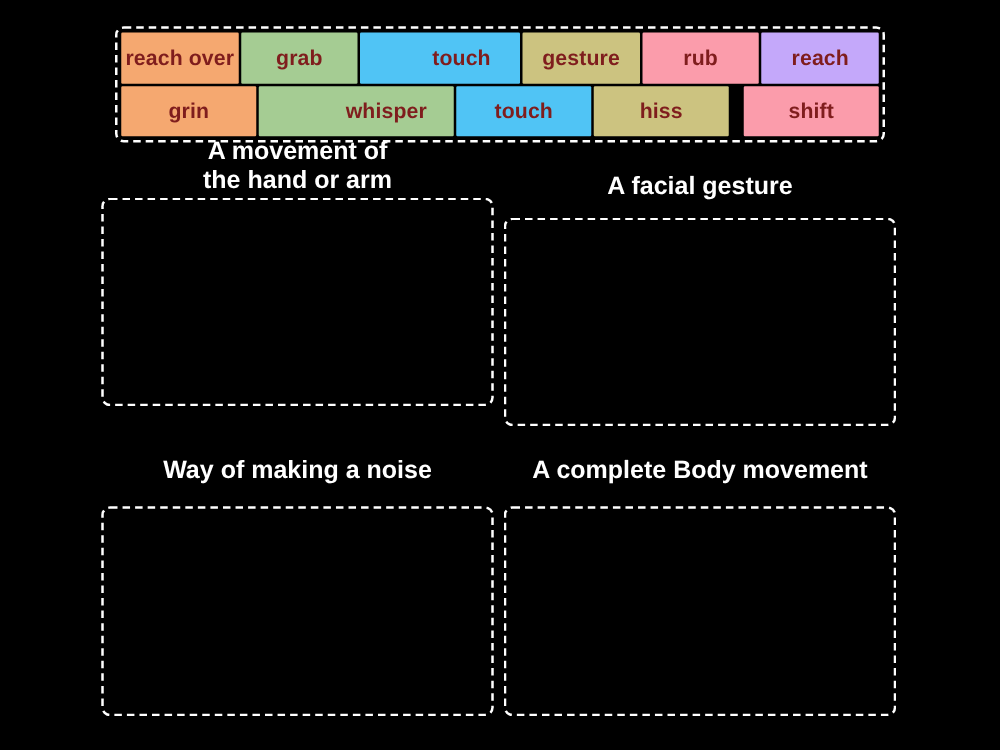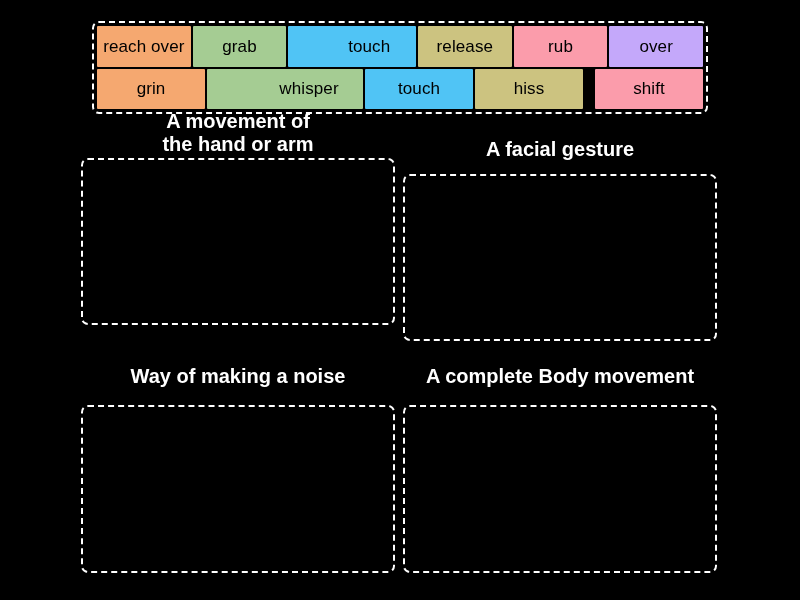--- a/index.html
+++ b/index.html
@@ -35,29 +35,30 @@
   .tile-row {
     display: flex;
     flex: 1 1 0;
     gap: 2px;
   }
   .tile {
     flex: 1 1 0;
     display: flex;
     align-items: center;
     justify-content: center;
-    color: #000000;
+    color: #7f1d1d;
     font-size: 17px;
     line-height: 1;
     letter-spacing: .1px;
     border-radius: 1px;
     white-space: nowrap;
     overflow: hidden;
     user-select: none;
     cursor: grab;
+    font-weight: bold;
   }
 
   
   .cat {
     position: absolute;
   }
   .cat-title {
     color: #ffffff;
     font-weight: bold;
     font-size: 20px;
@@ -95,23 +96,23 @@
   #cat-body  .dropzone   { height: 168px; }
 </style>
 </head>
 <body style="background: rgb(0, 0, 0);">
 
 <div class="tile-tray">
   <div class="tile-row">
     <div class="tile" style="background-color: rgb(245, 168, 112);">reach over</div>
     <div class="tile" style="background-color: rgb(165, 204, 147);">grab</div>
     <div class="tile" style="background-color: rgb(80, 196, 245); padding-left: 34px;">touch</div>
-    <div class="tile" style="background-color: rgb(204, 195, 128);">release</div>
+    <div class="tile" style="background-color: rgb(204, 195, 128);">gesture</div>
     <div class="tile" style="background-color: rgb(251, 156, 171);">rub</div>
-    <div class="tile" style="background-color: rgb(196, 168, 250);">over</div>
+    <div class="tile" style="background-color: rgb(196, 168, 250);">reach</div>
   </div>
   <div class="tile-row">
     <div class="tile" style="background-color: rgb(245, 168, 112);">grin</div>
     <div class="tile" style="background-color: rgb(165, 204, 147); padding-left: 48px;">whisper</div>
     <div class="tile" style="background-color: rgb(80, 196, 245);">touch</div>
     <div class="tile" style="background-color: rgb(204, 195, 128);">hiss</div>
     <div class="tile" style="background-color: rgb(251, 156, 171); margin-left: 10px;">shift</div>
   </div>
 </div>
 

